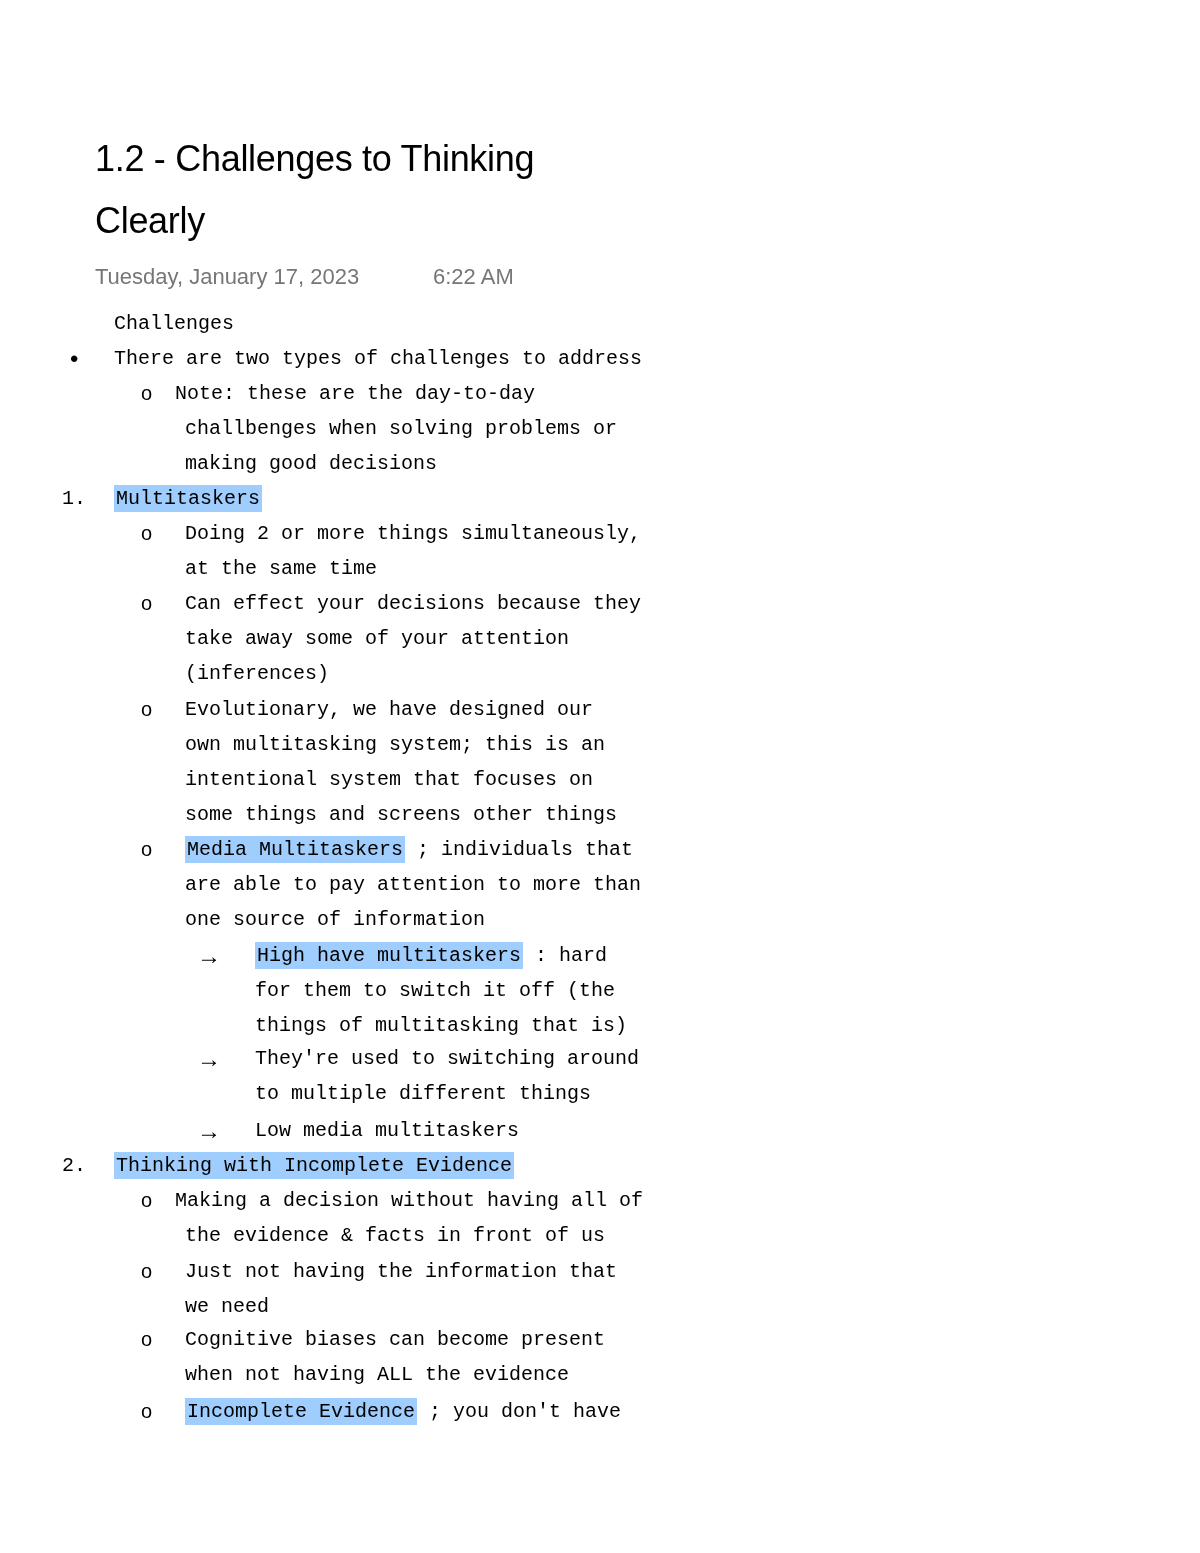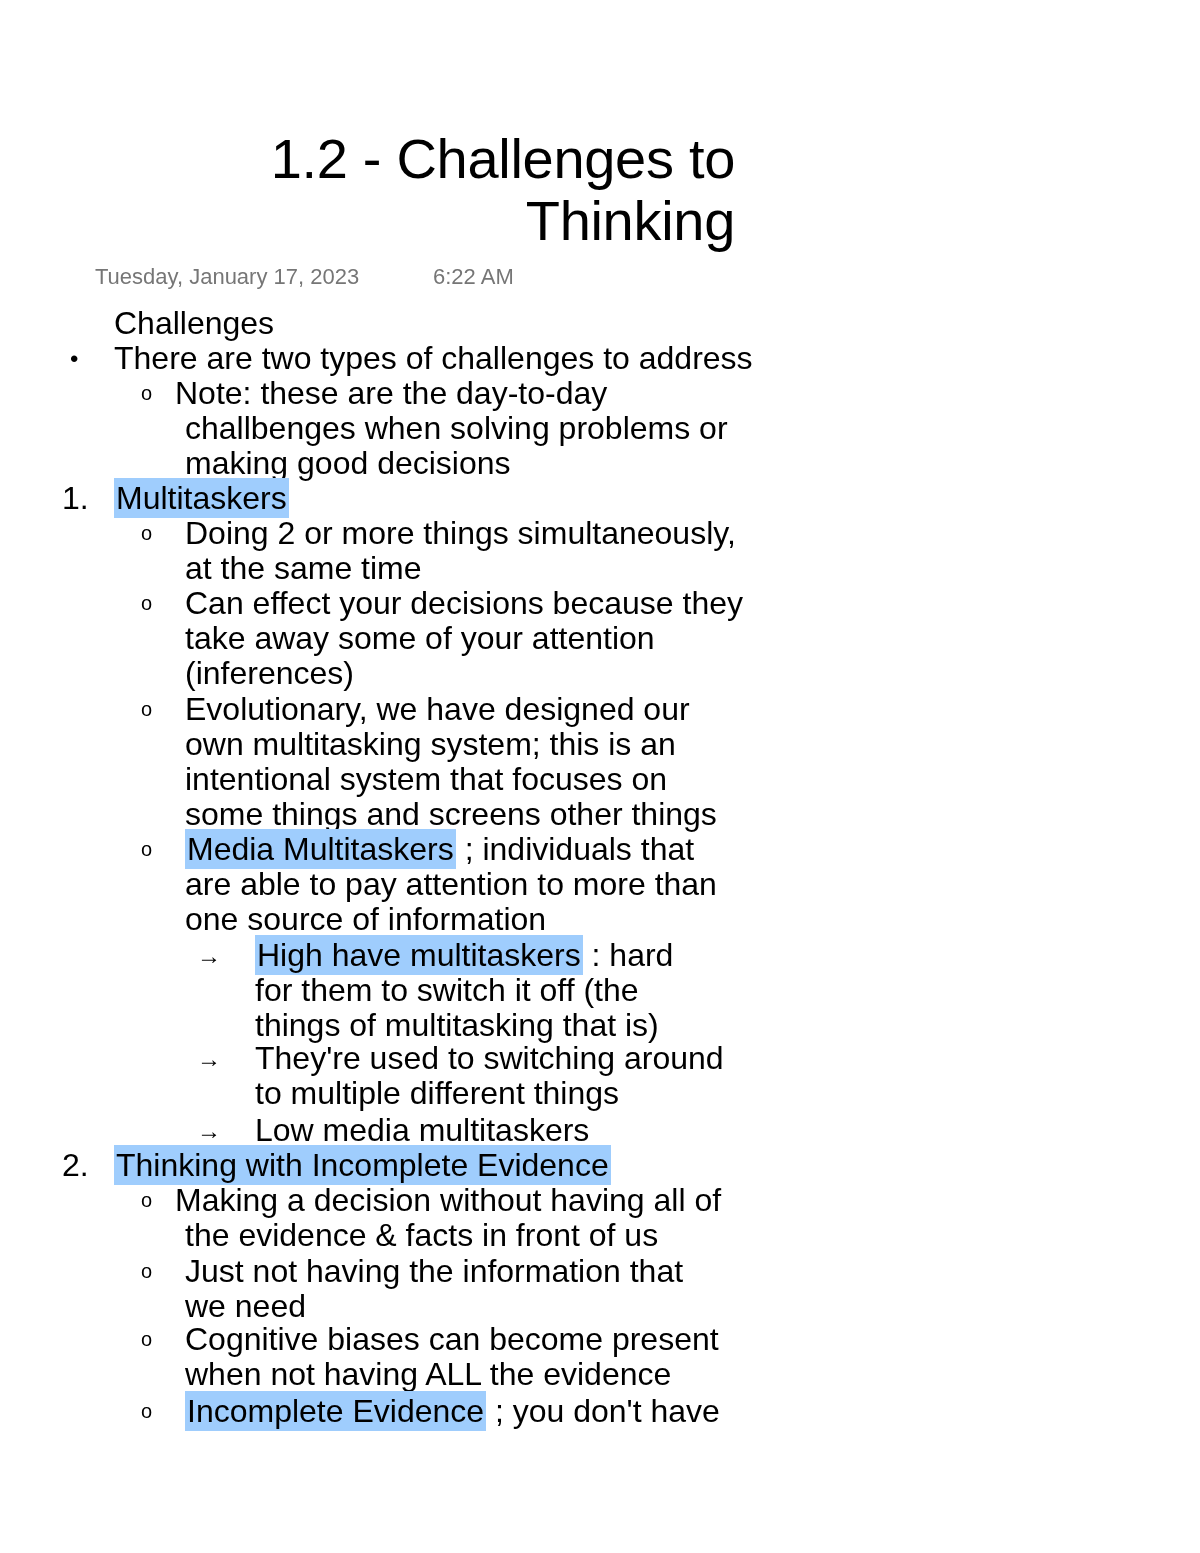--- a/index.html
+++ b/index.html
@@ -1,31 +1,32 @@
 <!DOCTYPE html>
 <html><head>
 <meta charset="utf-8">
 <style>
   html, body { margin: 0; padding: 0; background: #ffffff; }
   body { width: 1200px; height: 1553px; position: relative; overflow: hidden;
          font-family: "Liberation Sans", "DejaVu Sans", sans-serif; color: #000; }
   .title { position: absolute; left: 95px; top: 128px; width: 640px;
-           font-size: 56px; line-height: 62px; font-weight: normal; letter-spacing: -0.3px; text-align: right; }
+           font-size: 36px; line-height: 62px; font-weight: normal; letter-spacing: -0.3px; }
   .meta { position: absolute; left: 95px; top: 264px; font-size: 22px; color: #767676; }
   .meta .time { position: absolute; left: 338px; white-space: nowrap; }
-  .line { position: absolute; font-size: 32px; line-height: 35px; white-space: nowrap; }
+  .line { position: absolute; font-size: 20px; line-height: 35px; white-space: nowrap; font-family: Liberation Mono, monospace; }
   .marker { position: absolute; font-size: 24px; line-height: 35px; }
   .hl { background: #9fcdfd; padding: 2px 2px; }
 </style>
 </head>
 <body>
 
 <div>
   <div class="title">
     <div>1.2 - Challenges to Thinking</div>
+    <div>Clearly</div>
   </div>
 </div>
 
 <div class="meta">
   <span>Tuesday, January 17, 2023</span>
   <span class="time">6:22 AM</span>
 </div>
 
 <div class="line" style="left:114px;top:306px">Challenges</div>
 

